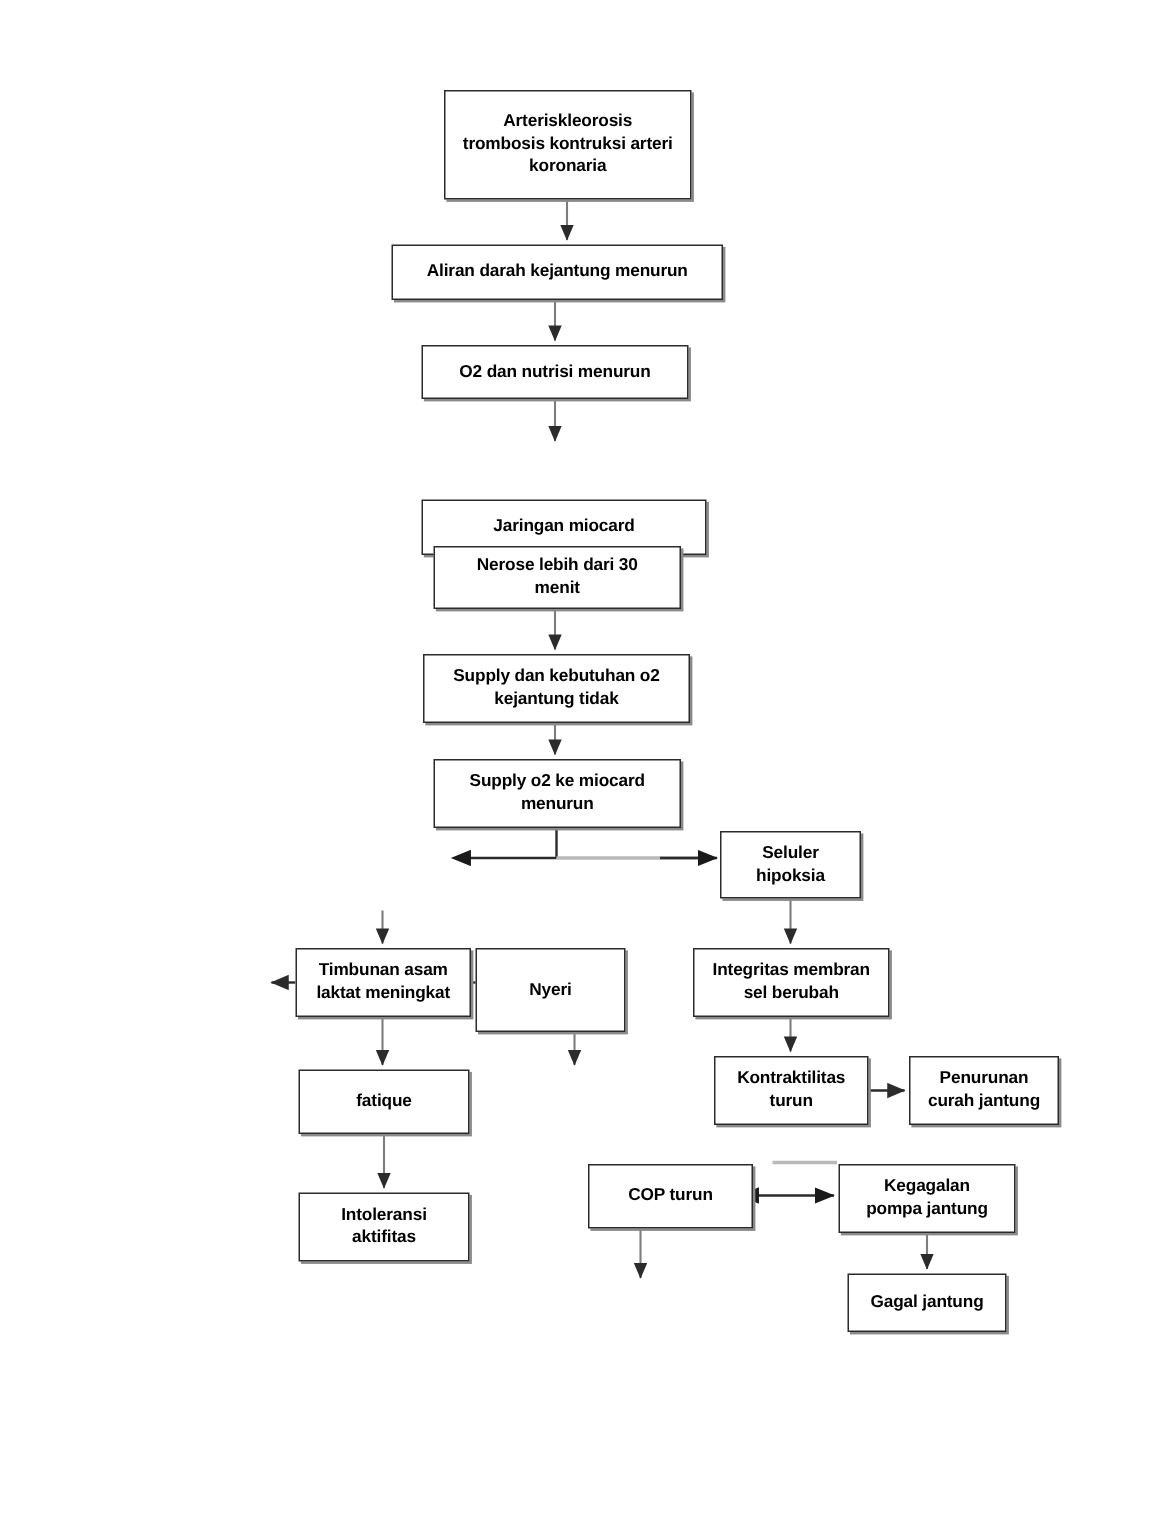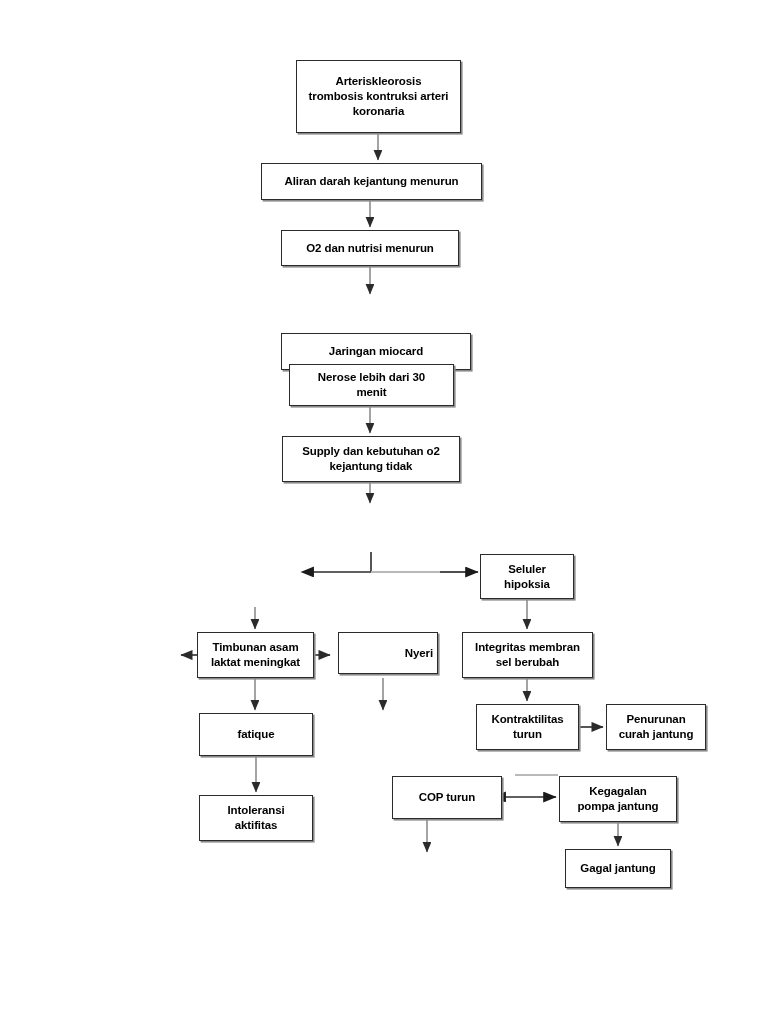--- a/index.html
+++ b/index.html
@@ -159,38 +159,44 @@
       </span>
   </div>
 
   <div class="node" style="left:282px;top:436px;width:178px;height:46px;">
     <span>
         <span>Supply dan kebutuhan o2</span>
         <span>kejantung tidak</span>
       </span>
   </div>
 
+  <div class="node" style="left:289px;top:506px;width:165px;height:46px;">
+    <span>
+        <span>Supply o2 ke miocard</span>
+        <span>menurun</span>
+      </span>
+  </div>
 
 
   <div class="node" style="left:480px;top:554px;width:94px;height:45px;">
     <span>
         <span>Seluler</span>
         <span>hipoksia</span>
       </span>
   </div>
 
 
   <div class="node" style="left:197px;top:632px;width:117px;height:46px;">
     <span>
         <span>Timbunan asam</span>
         <span>laktat meningkat</span>
       </span>
   </div>
 
-  <div class="node" style="left:338px;top:632px;width:100px;height:42px;text-align:right;">
+  <div class="node" style="left:317px;top:632px;width:100px;height:56px;">
     <span>
         <span>Nyeri</span>
       </span>
   </div>
 
   <div class="node" style="left:462px;top:632px;width:131px;height:46px;">
     <span>
         <span>Integritas membran</span>
         <span>sel berubah</span>
       </span>

